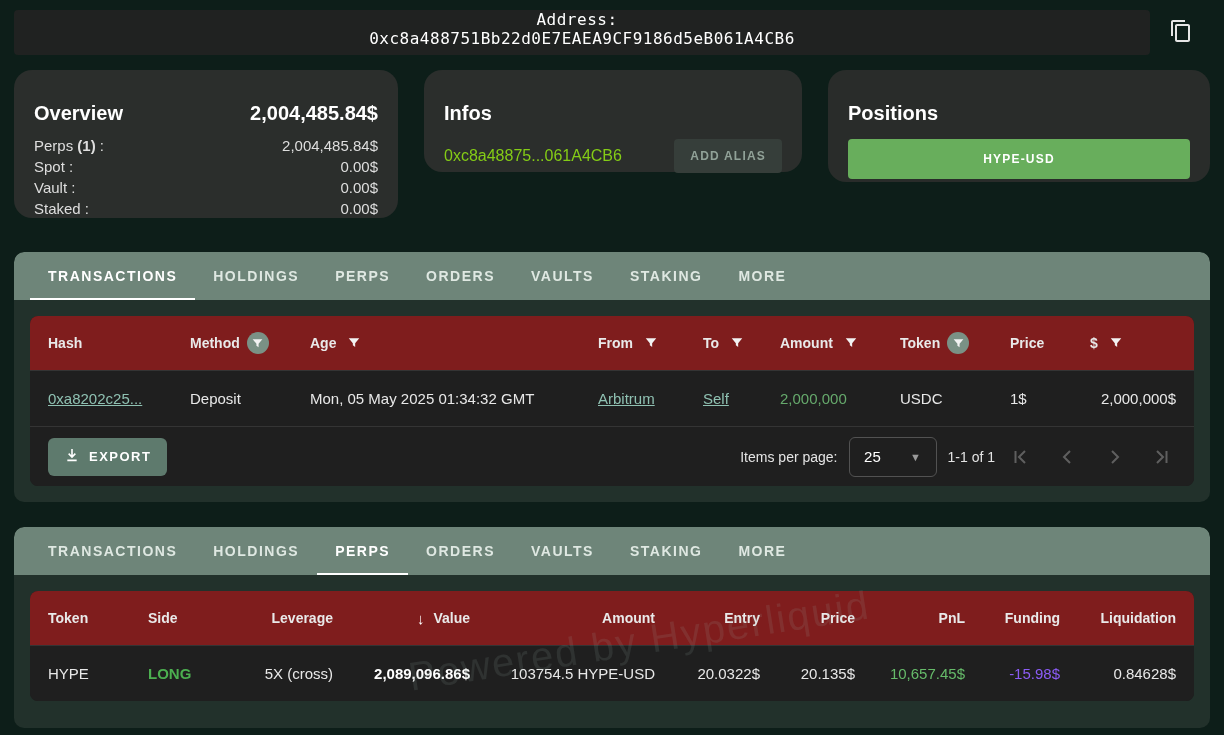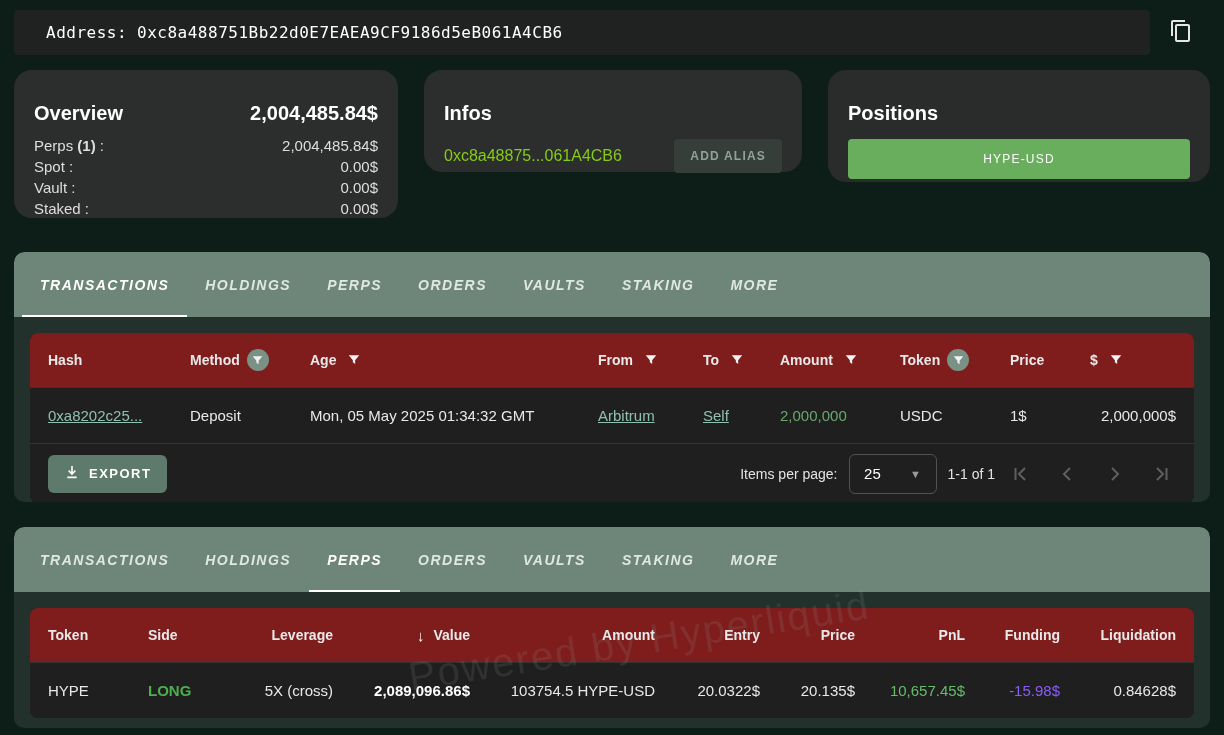--- a/index.html
+++ b/index.html
@@ -10,23 +10,23 @@
     color:#e8e8e8;
     position:relative;
     overflow:hidden;
   }
   .abs { position:absolute; }
 
   
   .address-bar {
     left:14px; top:10px; width:1136px; height:45px;
     background:#202221; border-radius:4px;
-    display:flex; align-items:center; padding:0 32px;
+    display:flex; align-items:center; padding:0 16px;
     font-family:"DejaVu Sans Mono", monospace;
-    font-size:16px; color:#ffffff; letter-spacing:.5px;
+    font-size:16px; color:#ffffff; letter-spacing:.5px;flex-direction:column;
   }
   .address-bar .addr-label { margin-right:10px; }
   .copy-btn {
     left:1164px; top:16px; width:34px; height:34px;
     display:flex; align-items:center; justify-content:center;
     cursor:pointer; color:#e6e6e6;
   }
 
   
   .card { background:#2b2e2c; border-radius:18px; padding:32px 20px; }
@@ -40,32 +40,31 @@
   .infos-addr { font-size:16px; color:#84cc16; }
   .alias-btn {
     background:#363e3a; color:#91a298; border:none; border-radius:4px;
     font-size:12px; font-weight:bold; letter-spacing:1.2px;
     padding:10px 16px; cursor:pointer; font-family:inherit;
   }
   .card-positions { left:828px; top:70px; width:382px; height:112px; background:#292c2a; }
   .pos-btn {
     margin-top:14px; width:100%; height:40px;
     background:#68ae5c; color:#fff; border:none; border-radius:4px;
-    font-size:12px; font-weight:normal; letter-spacing:1.2px;
+    font-size:12px; font-weight:bold; letter-spacing:1.2px;
     cursor:pointer; font-family:inherit;
   }
 
   
   .section { background:#22312b; border-radius:10px; overflow:hidden; }
   .section-1 { left:14px; top:252px; width:1196px; height:250px; }
   .section-2 { left:14px; top:527px; width:1196px; height:201px; }
   .tabbar {
-    height:65px; background:#6e8579; display:flex; align-items:stretch; padding-left:8px;
+    height:48px; background:#6e8579; display:flex; align-items:stretch; padding-left:16px;
     border-radius:10px 10px 0 0;
-    font-style:italic;
   }
   .tab {
     display:flex; align-items:center; padding:0 18px;
     font-size:14px; font-weight:600; letter-spacing:1.5px;
     color:#dfe8e2; cursor:pointer; position:relative;
   }
   .tab.active { color:#ffffff; }
   .tab.active::after {
     content:""; position:absolute; left:0; right:0; bottom:0; height:2px; background:#ffffff;
   }

